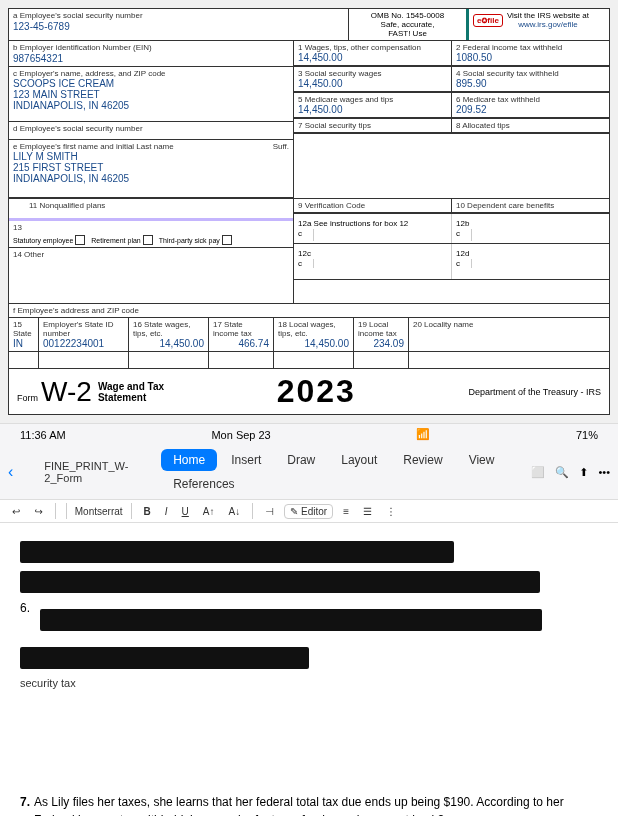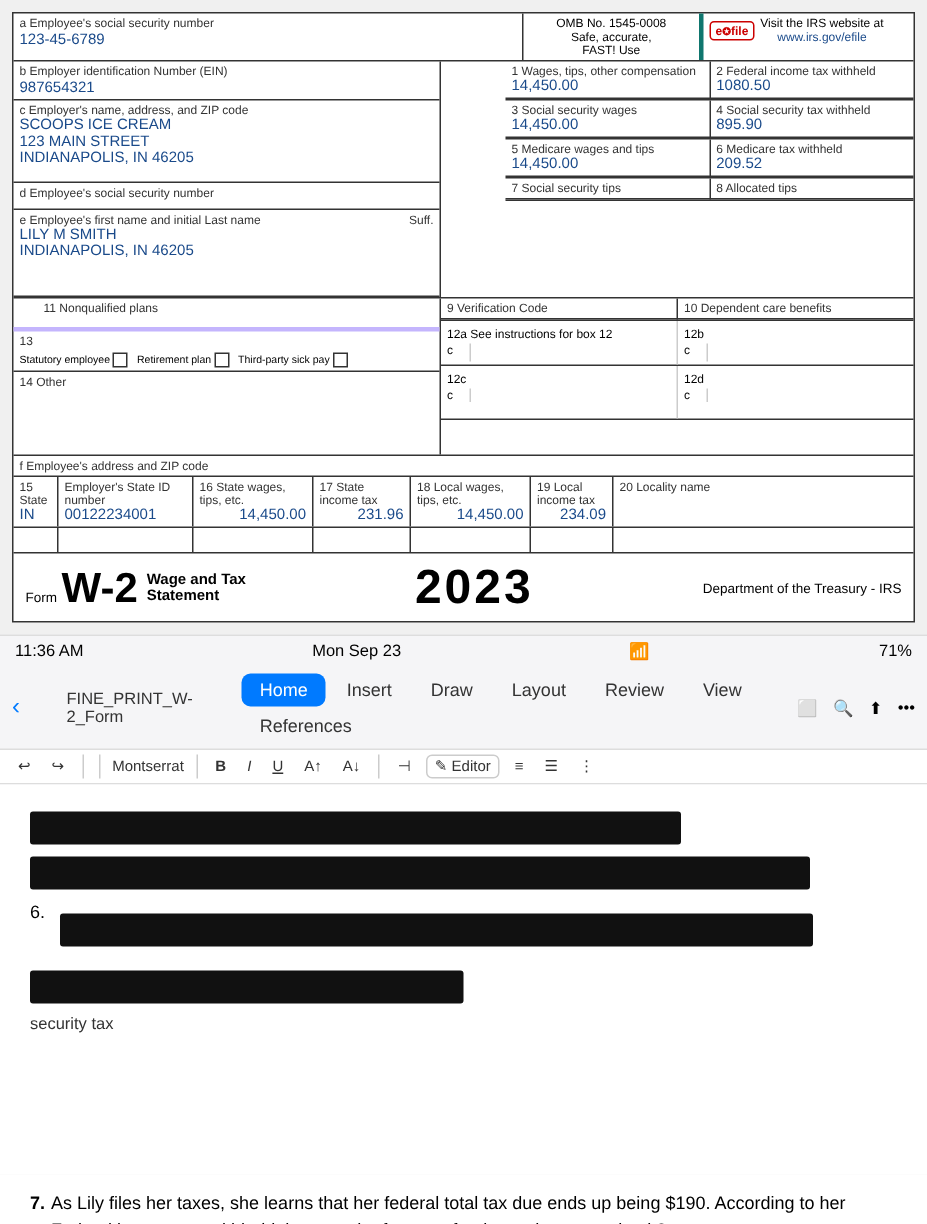--- a/index.html
+++ b/index.html
@@ -85,21 +85,21 @@
     }
 
     .w2-logo {
       display: flex;
       align-items: center;
       gap: 6px;
     }
 
     .w2-big {
       font-size: 28px;
-      font-weight: bold;
+      font-weight: normal;
       color: #000;
     }
 
     .w2-subtitle {
       font-size: 10px;
       font-weight: bold;
     }
 
     .w2-year {
       font-size: 32px;
@@ -114,22 +114,22 @@
 
     
     .browser-chrome {
       background: #f5f5f7;
       border-top: 1px solid #ddd;
     }
 
     .browser-status-bar {
       display: flex;
       justify-content: space-between;
-      align-items: flex-start;
-      padding: 4px 10px;
+      align-items: center;
+      padding: 4px 20px;
       font-size: 11px;
     }
 
     .browser-nav {
       display: flex;
       align-items: center;
       padding: 4px 8px;
       gap: 6px;
       border-bottom: 1px solid #ddd;
     }
@@ -214,21 +214,20 @@
       border-bottom: 1px solid #333;
       padding: 2px 4px;
       font-size: 9px;
       flex: 1;
     }
     .r-cell:last-child { border-right: none; }
 
     .main-content-row {
       display: flex;
       border-bottom: 1px solid #333;
-      gap: 43px;
     }
 
     .left-main {
       width: 285px;
       border-right: 1px solid #333;
     }
 
     .right-main {
       flex: 1;
     }
@@ -291,20 +290,21 @@
       <div class="row-cell" style="min-height:18px; border-bottom:1px solid #333;">
         <span class="w2-label">d  Employee's social security number</span>
       </div>
 
       <div class="row-cell" style="min-height:58px; border-bottom:1px solid #333;">
         <div style="display:flex; justify-content:space-between;">
           <span class="w2-label">e  Employee's first name and initial    Last name</span>
           <span class="w2-label">Suff.</span>
         </div>
         <div class="w2-value-blue">LILY M SMITH</div>
+        <div class="w2-value-blue">215 FIRST STREET</div>
         <div class="w2-value-blue">INDIANAPOLIS, IN 46205</div>
       </div>
 
     </div>
 
     <div class="right-main">
 
       <div style="display:flex; border-bottom:1px solid #333;">
         <div class="r-cell">
           <span class="w2-label">1  Wages, tips, other compensation</span>
@@ -442,21 +442,21 @@
     <div style="width:90px; border-right:1px solid #333; padding:2px 4px;">
       <span class="w2-label">Employer's State ID number</span>
       <div class="w2-value-blue">00122234001</div>
     </div>
     <div style="width:80px; border-right:1px solid #333; padding:2px 4px;">
       <span class="w2-label">16  State wages, tips, etc.</span>
       <div class="w2-value-blue" style="text-align:right;">14,450.00</div>
     </div>
     <div style="width:65px; border-right:1px solid #333; padding:2px 4px;">
       <span class="w2-label">17  State income tax</span>
-      <div class="w2-value-blue" style="text-align:right;">231.96</div>
+      <div class="w2-value-blue" style="text-align:right;">466.74</div>
     </div>
     <div style="width:80px; border-right:1px solid #333; padding:2px 4px;">
       <span class="w2-label">18  Local wages, tips, etc.</span>
       <div class="w2-value-blue" style="text-align:right;">14,450.00</div>
     </div>
     <div style="width:55px; border-right:1px solid #333; padding:2px 4px;">
       <span class="w2-label">19  Local income tax</span>
       <div class="w2-value-blue" style="text-align:right;">234.09</div>
     </div>
     <div style="flex:1; padding:2px 4px;">

